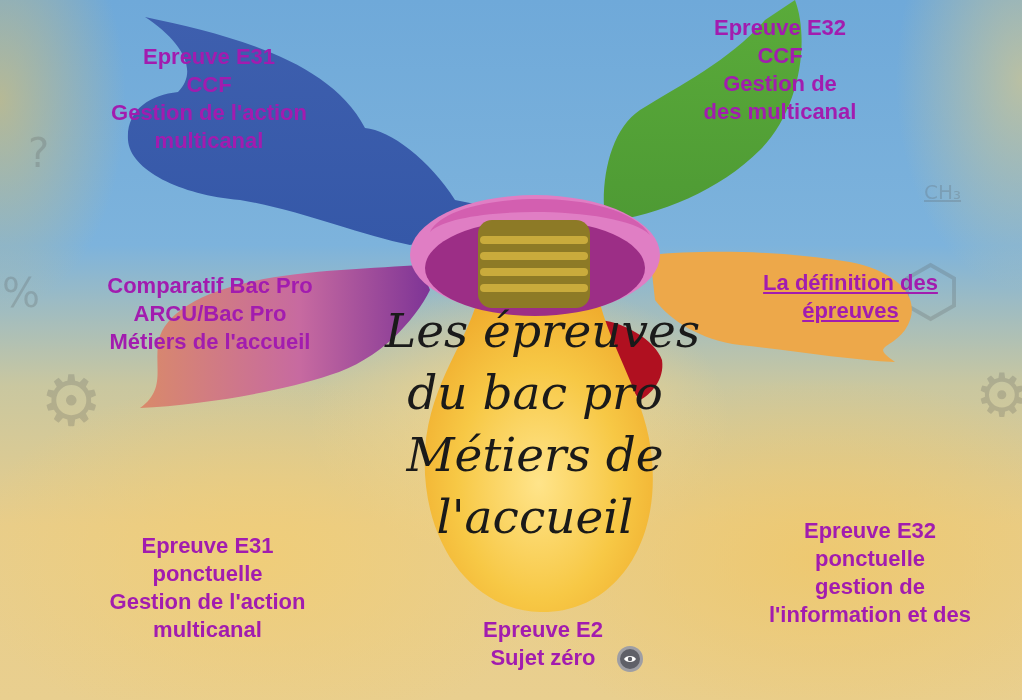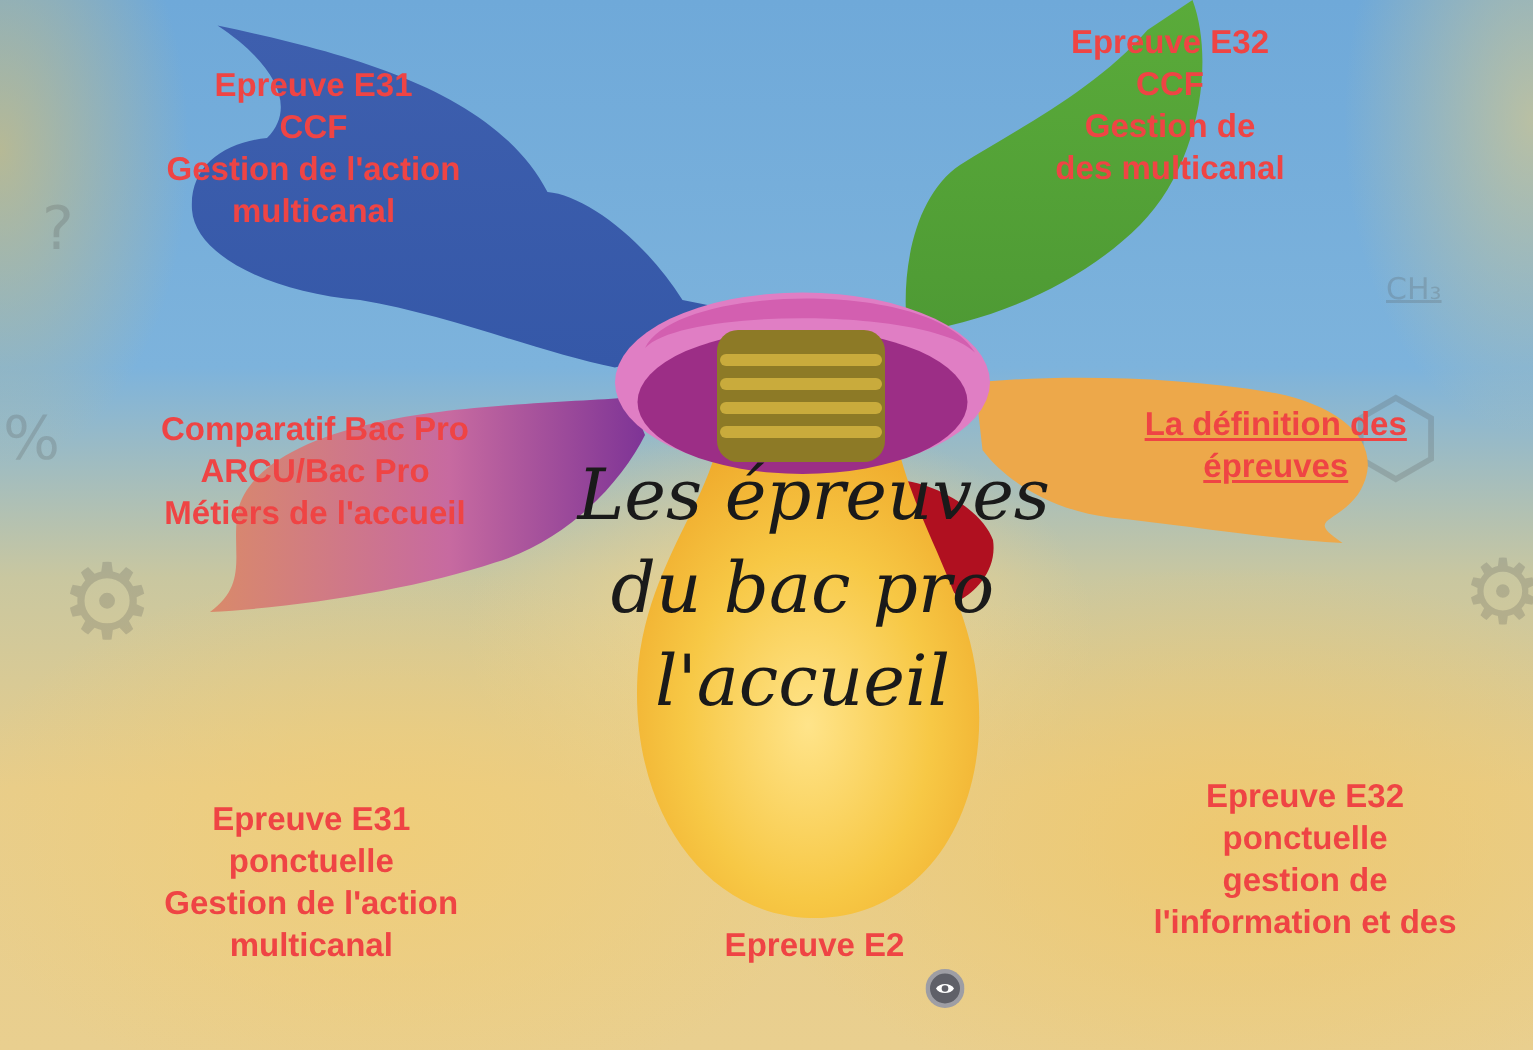--- a/index.html
+++ b/index.html
@@ -11,21 +11,21 @@
         radial-gradient(ellipse 460px 260px at 820px 560px, rgba(238,200,110,0.9), rgba(238,200,110,0) 70%),
         radial-gradient(ellipse 300px 200px at 520px 420px, rgba(245,215,140,0.9), rgba(245,215,140,0) 70%),
         radial-gradient(ellipse 180px 300px at 0px 100px, rgba(210,190,120,0.7), rgba(210,190,120,0) 70%),
         radial-gradient(ellipse 180px 300px at 1022px 80px, rgba(215,200,140,0.7), rgba(215,200,140,0) 70%),
         linear-gradient(180deg, #6fa9d9 0%, #7db3dc 35%, #c9c7a0 55%, #e8cd8a 75%, #e9cf8f 100%);
     }
     .stage { position: absolute; left: 0; top: 0; width: 1022px; height: 700px; }
     .shapes { position: absolute; left: 0; top: 0; }
     .deco { position: absolute; opacity: 0.22; color: #555; font-size: 40px; }
     .label {
-      position: absolute; text-align: center; color: #ef4444;
+      position: absolute; text-align: center; color: #a21caf;
       font-family: "Liberation Sans", sans-serif; font-weight: bold;
       font-size: 22px; line-height: 28px; cursor: pointer;
     }
     .label span { display: block; white-space: nowrap; }
     .title {
       position: absolute; left: 385px; top: 300px; width: 300px; text-align: center;
       font-family: "DejaVu Serif", serif; font-style: italic;
       font-size: 47px; line-height: 62px; color: #1a1a1a;
     }
     .title span { display: block; white-space: nowrap; }
@@ -89,20 +89,21 @@
     <rect x="478" y="220" width="112" height="88" rx="14" fill="#8d7a26"></rect>
     <rect x="480" y="236" width="108" height="8" rx="4" fill="#c9ab3c"></rect>
     <rect x="480" y="252" width="108" height="8" rx="4" fill="#c9ab3c"></rect>
     <rect x="480" y="268" width="108" height="8" rx="4" fill="#c9ab3c"></rect>
     <rect x="480" y="284" width="108" height="8" rx="4" fill="#c9ab3c"></rect>
   </svg>
 
   <div class="title">
     <span>Les épreuves</span>
     <span>du bac pro</span>
+    <span>Métiers de</span>
     <span>l'accueil</span>
   </div>
 
   <div class="label" style="left:98px;top:43px;width:222px;">
     <span>Epreuve E31</span>
     <span>CCF</span>
     <span>Gestion de l'action</span>
     <span>multicanal</span>
   </div>
 
@@ -133,20 +134,21 @@
 
   <div class="label" style="left:750px;top:517px;width:240px;">
     <span>Epreuve E32</span>
     <span>ponctuelle</span>
     <span>gestion de</span>
     <span>l'information et des</span>
   </div>
 
   <div class="label" style="left:470px;top:616px;width:146px;text-align:center;">
     <span>Epreuve E2</span>
+    <span>Sujet zéro</span>
   </div>
 
   <div class="eye">
     <svg width="14" height="10" viewBox="0 0 14 10">
       <path d="M1 5 C 3 1, 11 1, 13 5 C 11 9, 3 9, 1 5 Z" fill="#ffffff"></path>
       <circle cx="7" cy="5" r="2.2" fill="#5f6068"></circle>
     </svg>
   </div>
 </div>
 

